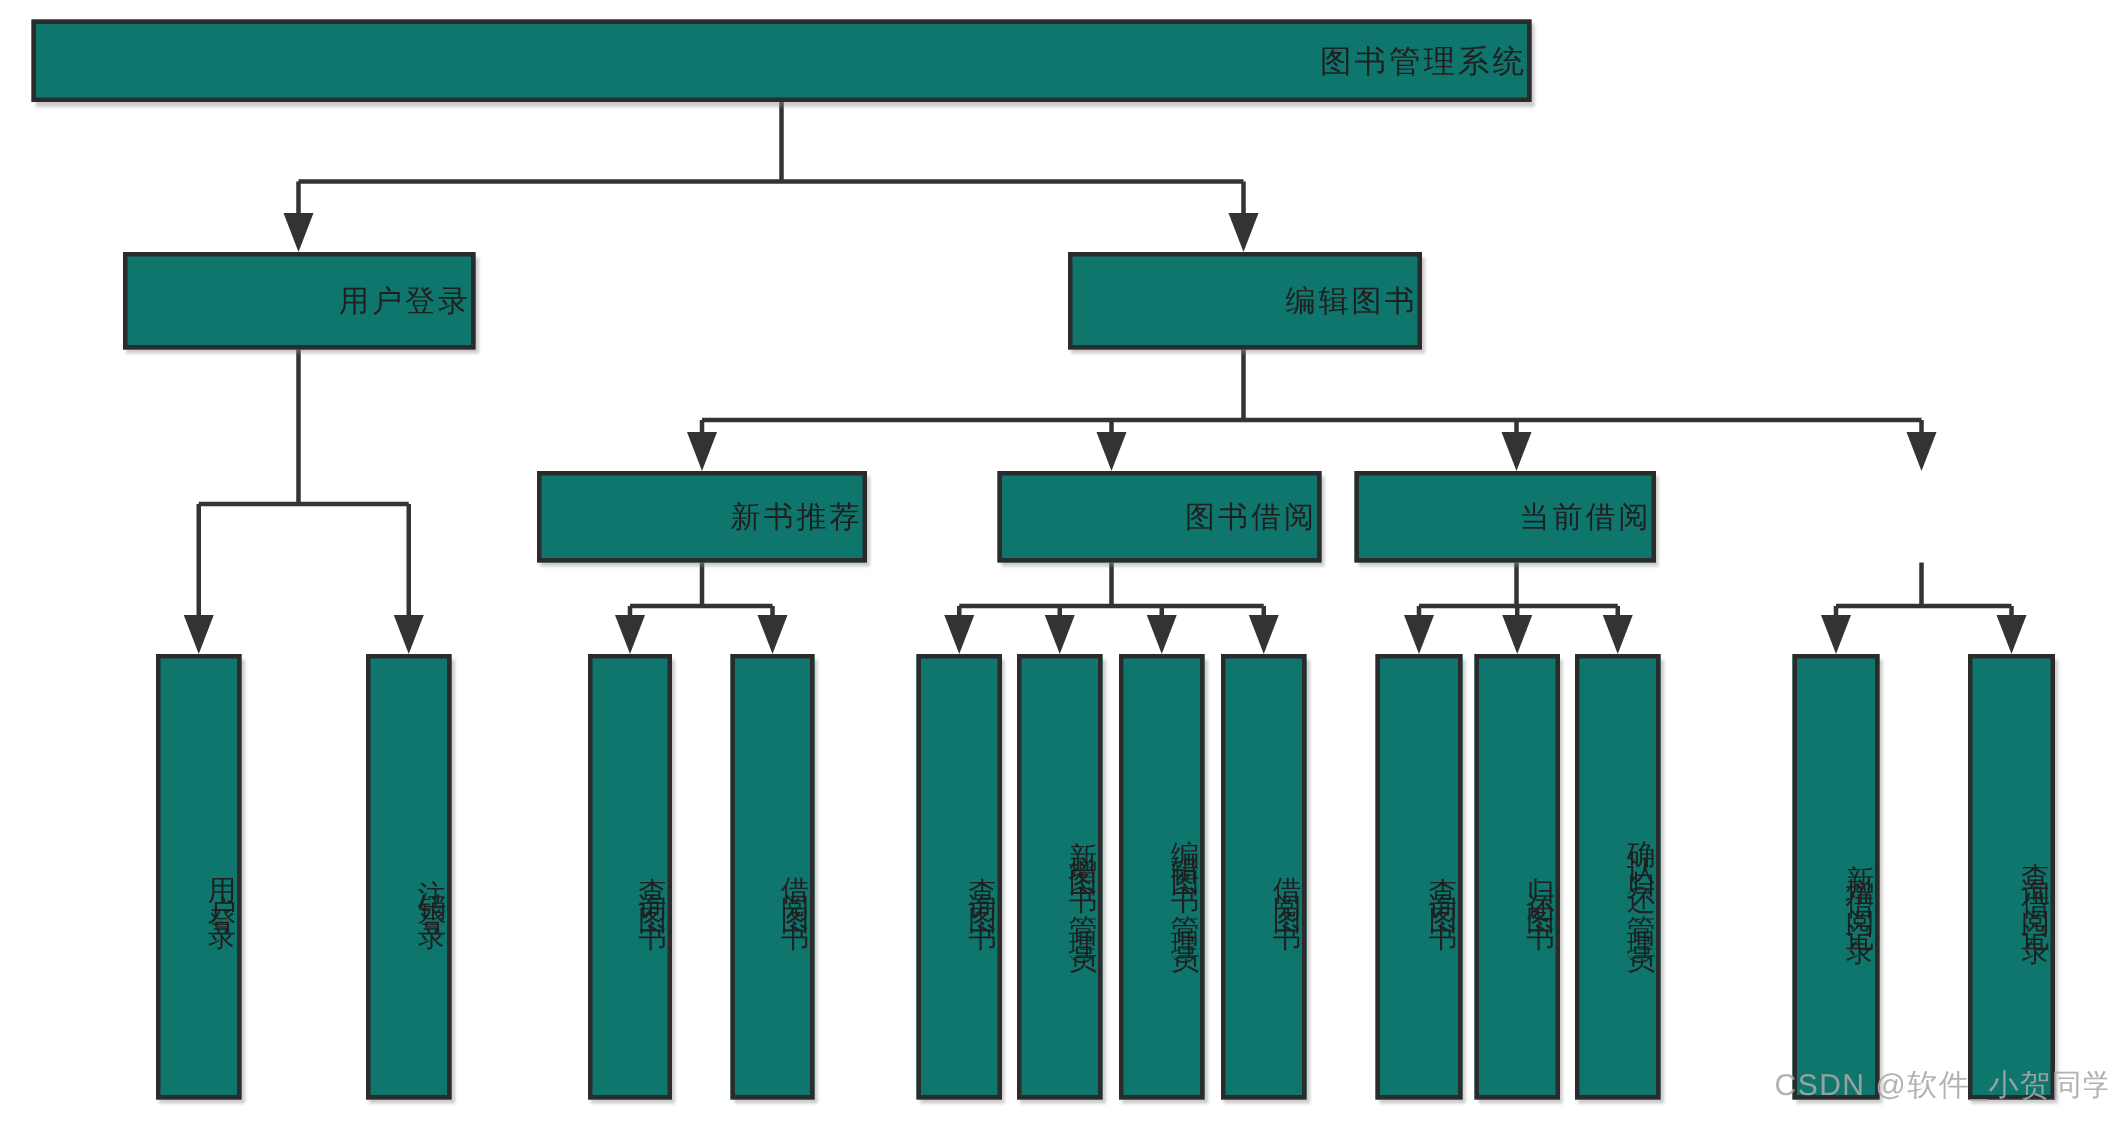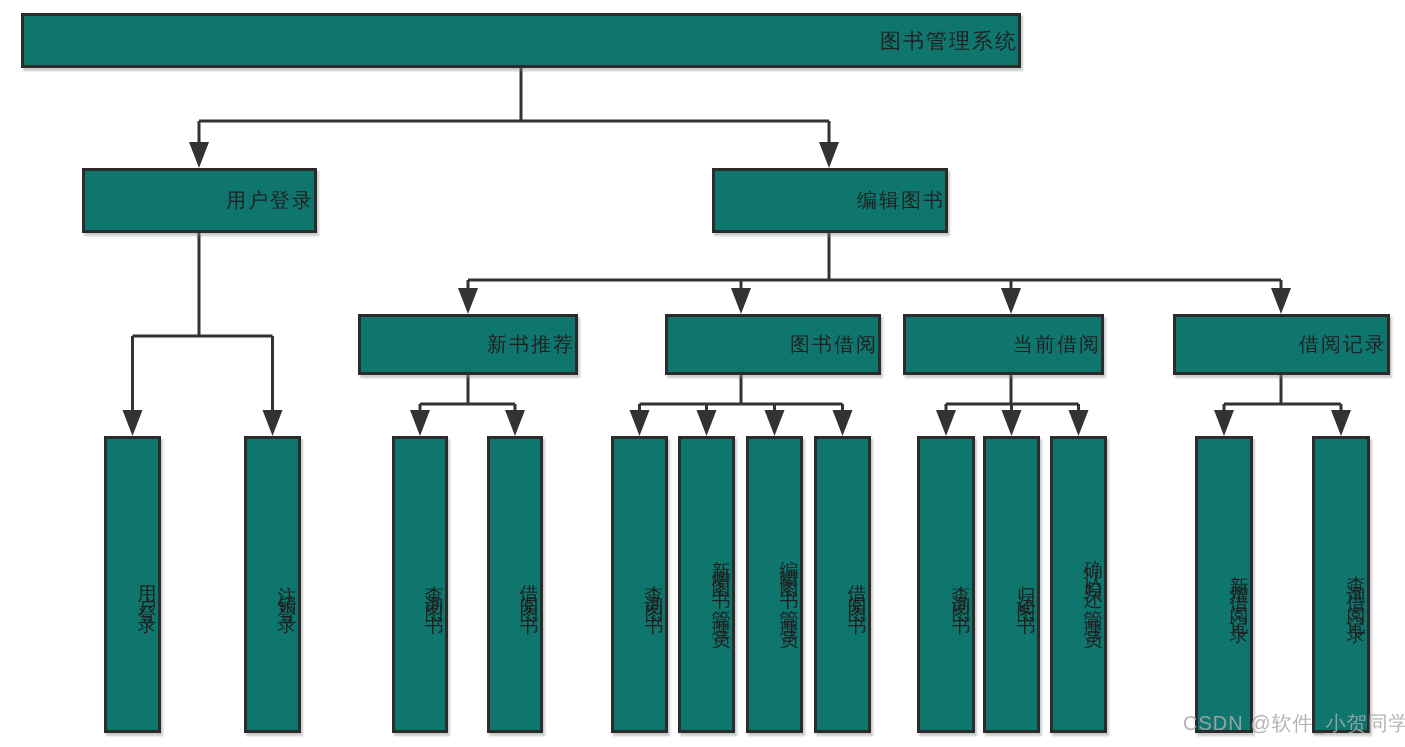--- a/index.html
+++ b/index.html
@@ -92,23 +92,20 @@
 
   <div class="box" style="left:358px;top:314px;width:220px;height:61px;">
     <span class="hlabel">新书推荐</span>
   </div>
   <div class="box" style="left:633px;top:314px;width:216px;height:61px;margin-left:32px;">
     <span class="hlabel">图书借阅</span>
   </div>
   <div class="box" style="left:903px;top:314px;width:201px;height:61px;">
     <span class="hlabel">当前借阅</span>
   </div>
-  <div class="box" style="left:1173px;top:314px;width:217px;height:61px;">
-    <span class="hlabel">借阅记录</span>
-  </div>
 
   <div class="box leaf" style="left:104px;top:436px;width:57px;height:297px;">
     <span>用户登录</span>
   </div>
   <div class="box leaf" style="left:244px;top:436px;width:57px;height:297px;">
     <span>注销登录</span>
   </div>
 
   <div class="box leaf" style="left:392px;top:436px;width:56px;height:297px;">
     <span>查询图书</span>

